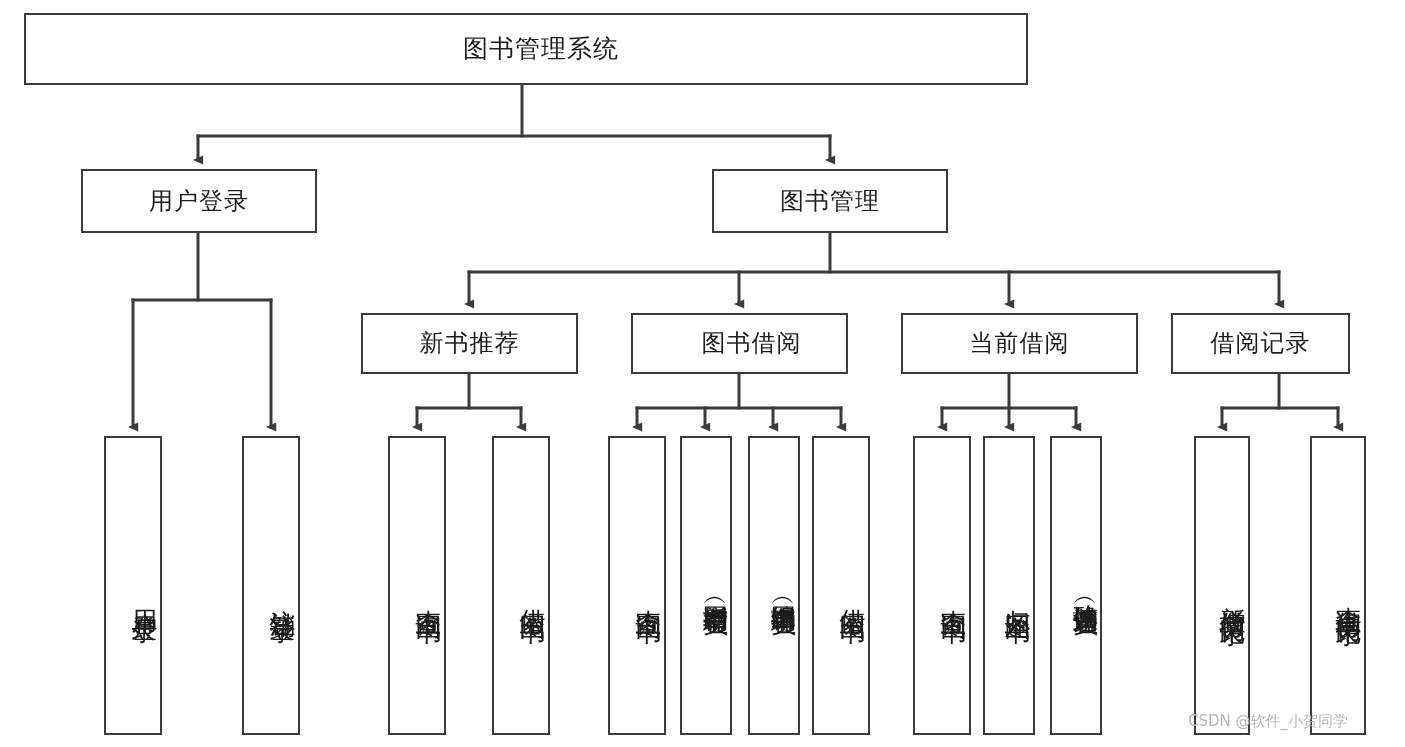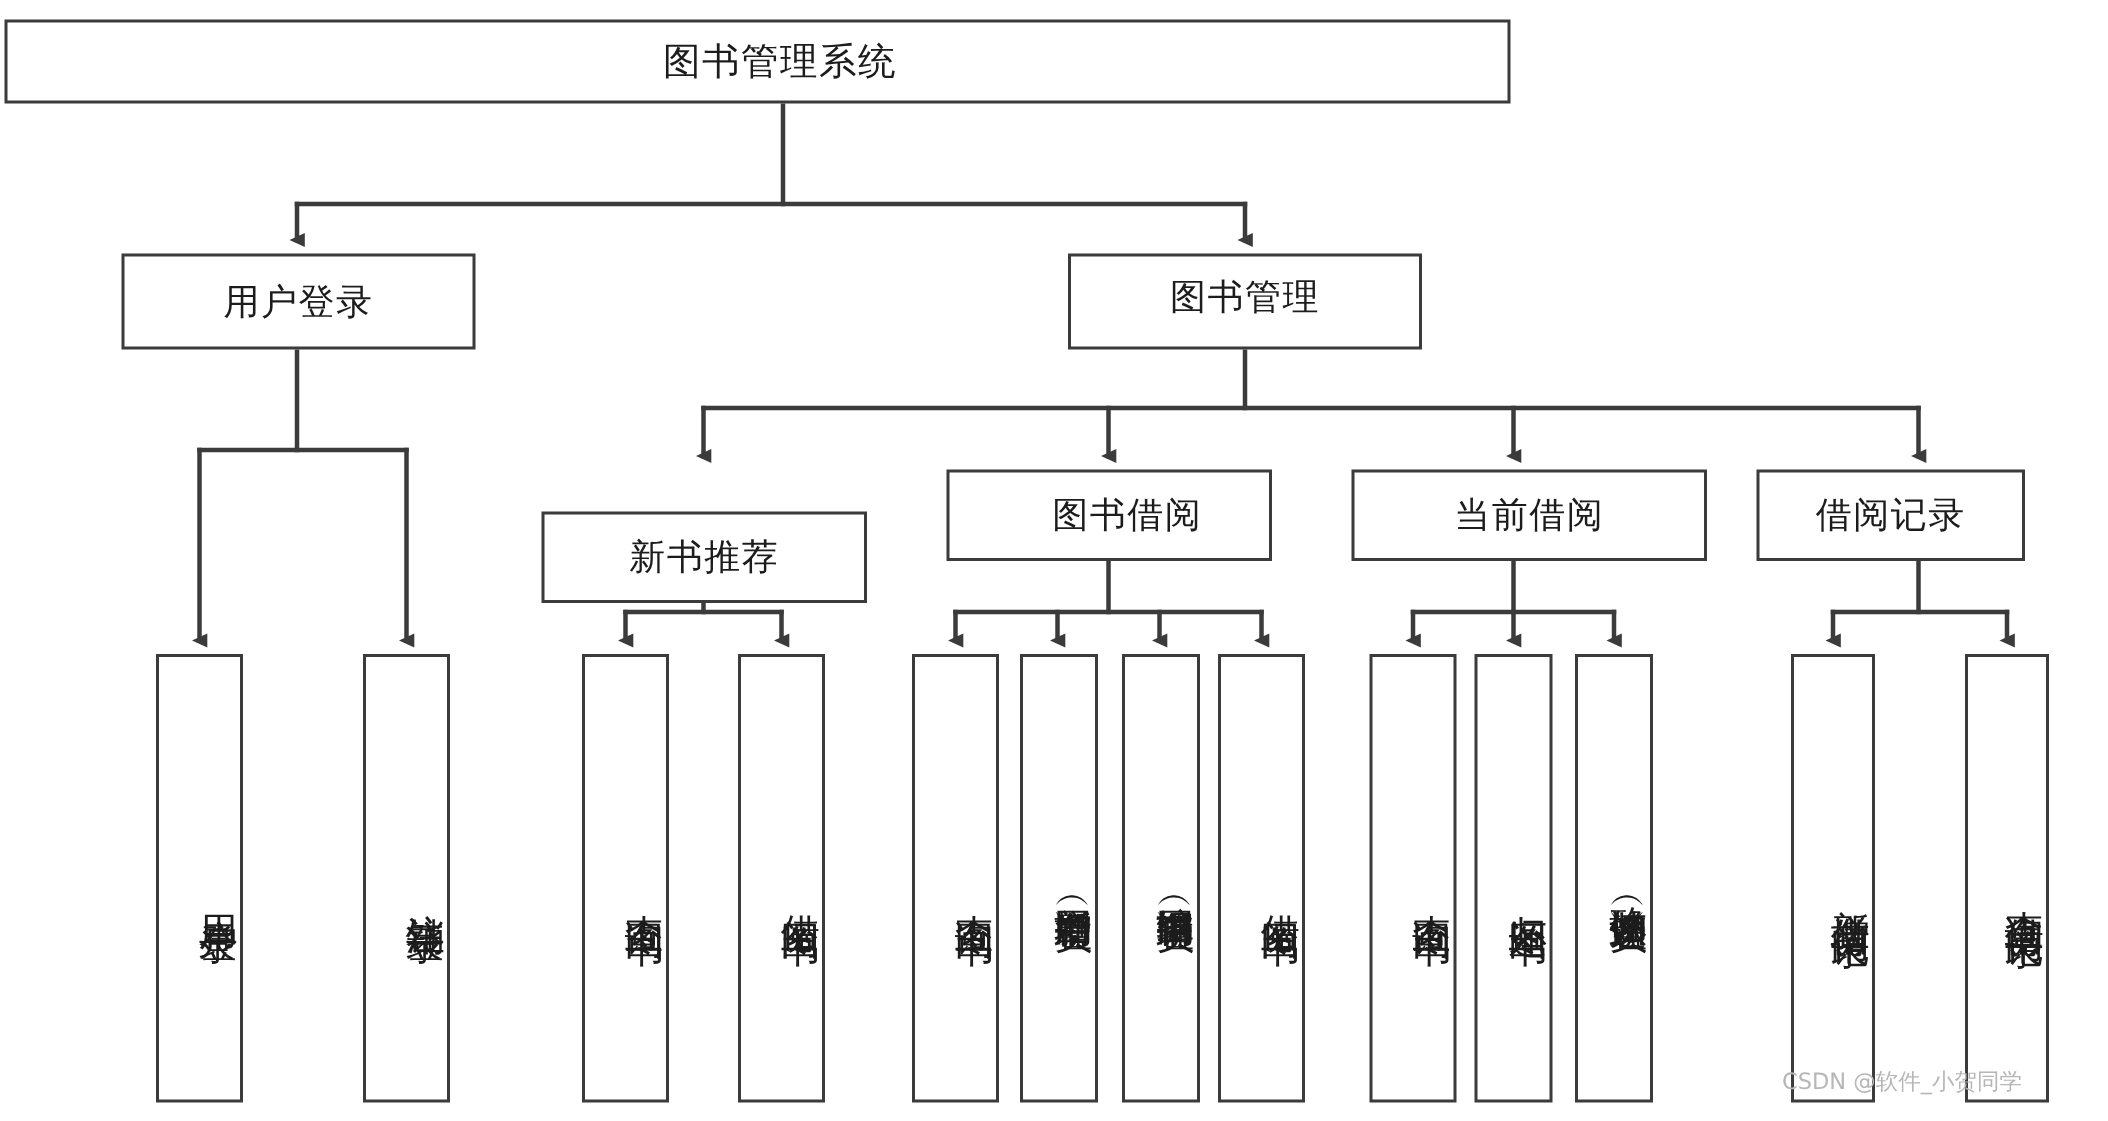--- a/index.html
+++ b/index.html
@@ -119,27 +119,27 @@
       <path d="M1009,408 L1009,427" marker-end="url(#arrowHead)"></path>
       <path d="M1076,408 L1076,427" marker-end="url(#arrowHead)"></path>
 
       <path d="M1279,374 L1279,408"></path>
       <path d="M1222,408 L1338,408"></path>
       <path d="M1222,408 L1222,427" marker-end="url(#arrowHead)"></path>
       <path d="M1338,408 L1338,427" marker-end="url(#arrowHead)"></path>
     </g>
   </svg>
 
-  <div class="node node-h node-root" style="left:3px; top:13px; width:1004px; height:56px;padding-left:30px;">图书管理系统</div>
+  <div class="node node-h node-root" style="left:24px; top:13px; width:1004px; height:72px;padding-left:30px;">图书管理系统</div>
 
   <div class="node node-h" style="left:81px; top:169px; width:236px; height:64px;">用户登录</div>
 
-  <div class="node node-h" style="left:712px; top:169px; width:236px; height:64px;font-family:Liberation Mono, monospace;">图书管理</div>
+  <div class="node node-h" style="left:712px; top:169px; width:236px; height:64px;">图书管理</div>
 
-  <div class="node node-h" style="left:361px; top:313px; width:217px; height:61px;margin-top:28px;">新书推荐</div>
+  <div class="node node-h" style="left:361px; top:313px; width:217px; height:61px;">新书推荐</div>
 
   <div class="node node-h" style="left:631px; top:313px; width:217px; height:61px;padding-left:24px;">图书借阅</div>
 
   <div class="node node-h" style="left:901px; top:313px; width:237px; height:61px;">当前借阅</div>
 
   <div class="node node-h" style="left:1171px; top:313px; width:179px; height:61px;">借阅记录</div>
 
   <div class="node node-v" style="left:104px; top:436px; width:58px; height:299px;">用户登录</div>
 
   <div class="node node-v" style="left:242px; top:436px; width:58px; height:299px;">注销登录</div>

